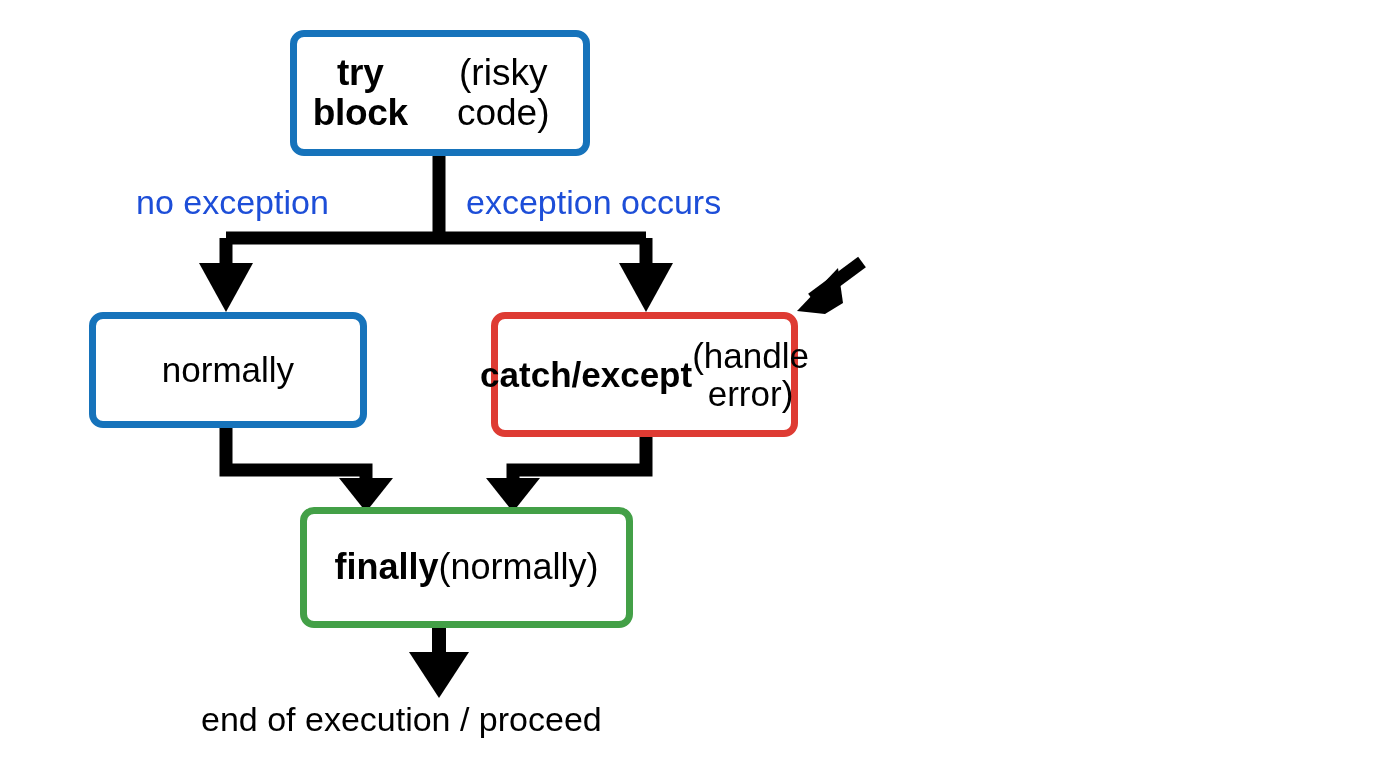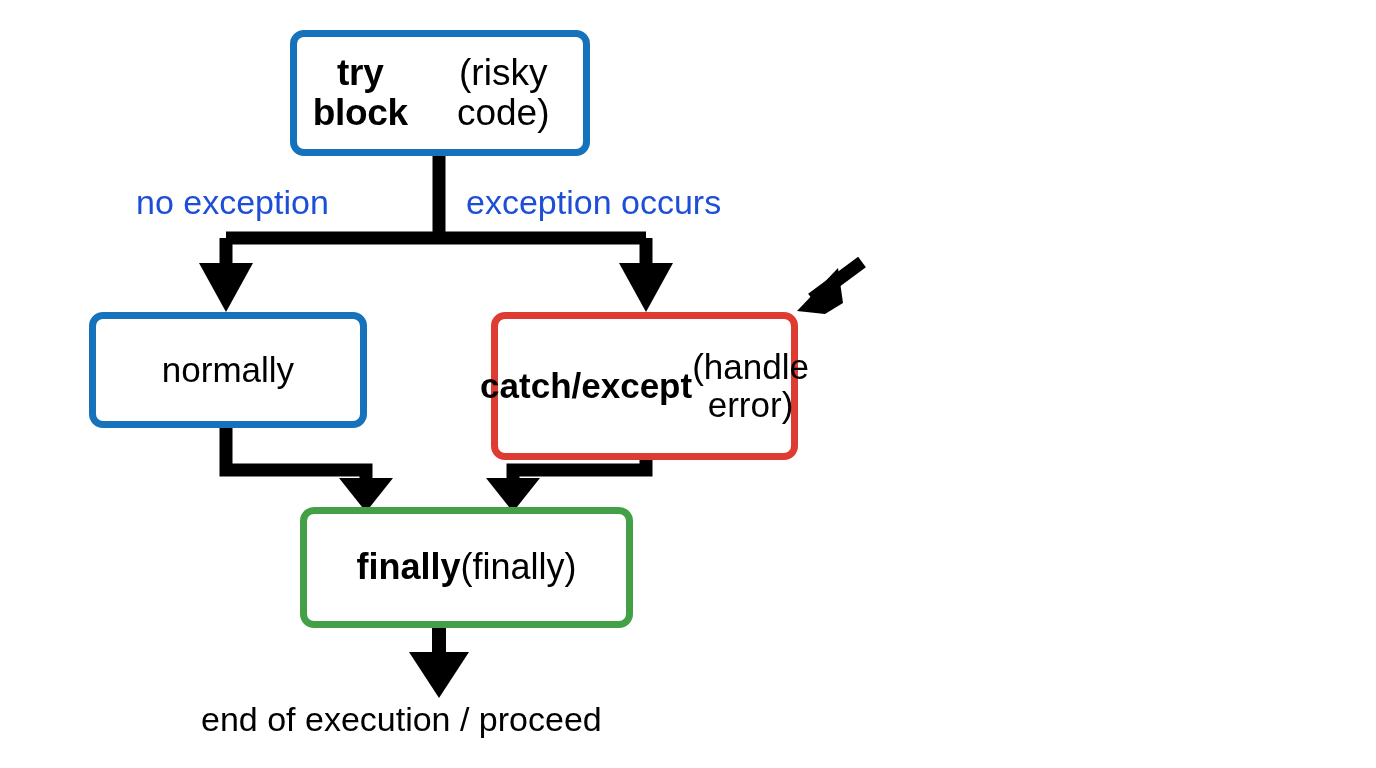--- a/index.html
+++ b/index.html
@@ -50,21 +50,21 @@
   #node-try .line1 { font-size: 37px; letter-spacing: -0.3px; }
   #node-try .line2 { font-size: 37px; }
 
   #node-continue {
     left: 89px; top: 312px; width: 278px; height: 116px;
     border-width: 7px; border-color: #1673bb;
     font-size: 35px;
   }
 
   #node-catch {
-    left: 491px; top: 312px; width: 307px; height: 148px;
+    left: 491px; top: 312px; width: 307px; height: 125px;
     border-width: 7px; border-color: #de3b33;
     font-size: 35px;
   }
 
   #node-finally {
     left: 300px; top: 507px; width: 333px; height: 121px;
     border-width: 7px; border-color: #43a047;
     font-size: 36px;
   }
 
@@ -133,21 +133,21 @@
     <span class="line2">normally</span>
   </div>
 
   <div class="node bold-first" id="node-catch">
     <span class="line1">catch/except</span>
     <span class="line2">(handle error)</span>
   </div>
 
   <div class="node bold-first" id="node-finally">
     <span class="line1">finally</span>
-    <span class="line2">(finally)</span>
+    <span class="line2">(normally)</span>
   </div>
 
   <div class="edge-label" id="label-no-exception">no exception</div>
   <div class="edge-label" id="label-exception-occurs">exception occurs</div>
 
   <div id="label-end">end of execution / proceed</div>
 
 
 </div>
 

